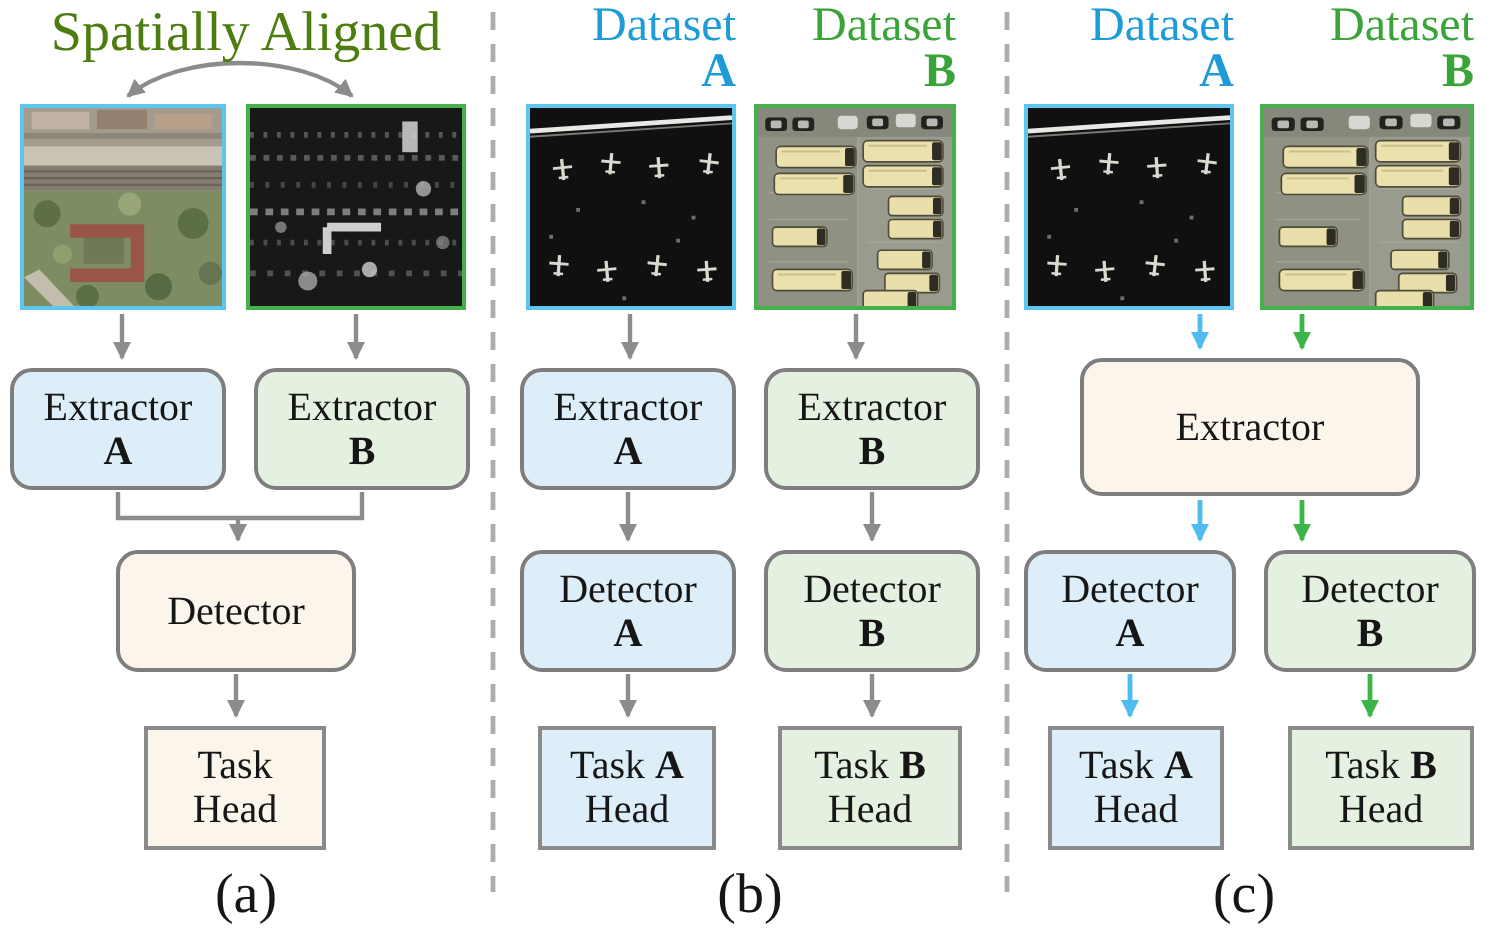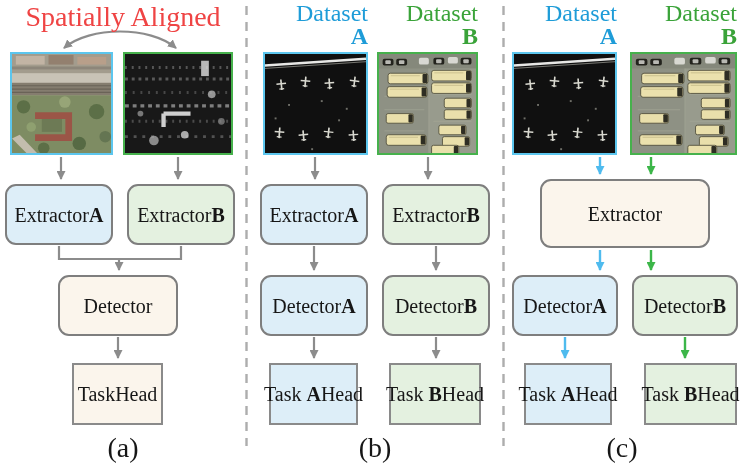--- a/index.html
+++ b/index.html
@@ -9,34 +9,34 @@
 
   .arrow{fill:none;stroke:var(--arrow-gray,#8c8c8c);stroke-width:2.2px;}
   .arrow.cyan{stroke:var(--arrow-cyan,#4fbbee);stroke-width:2.4px;}
   .arrow.green{stroke:var(--arrow-green,#3cb649);stroke-width:2.4px;}
   .divider{fill:none;stroke:var(--divider-gray,#adadad);stroke-width:2.4px;stroke-dasharray:9 7;}
   #mGray path{fill:var(--arrow-gray,#8c8c8c);}
   #mCyan path{fill:var(--arrow-cyan,#4fbbee);}
   #mGreen path{fill:var(--arrow-green,#3cb649);}
 
   .title{position:absolute;top:1px;left:0;width:246px;text-align:center;
-         font-size:28px;line-height:32px;color:#ef4444;}
+         font-size:28px;line-height:32px;color:#4d7c0f;}
   .caption{position:absolute;top:431px;text-align:center;font-size:28px;line-height:34px;}
 
   .ds-label{position:absolute;top:1px;text-align:right;font-size:24px;line-height:24px;}
   .ds-label .ltr{font-weight:bold;line-height:23px;}
   .ds-a{color:var(--dataset-a,#1e9cd8);}
   .ds-b{color:var(--dataset-b,#3aa339);}
 
   .img{position:absolute;box-sizing:border-box;}
   .img svg{display:block;width:100%;height:100%;}
   .cyan-b{border:2px solid var(--img-border-cyan,#5cc6ee);}
   .green-b{border:2px solid var(--img-border-green,#46b14c);}
 
-  .box{position:absolute;box-sizing:border-box;display:flex;
+  .box{position:absolute;box-sizing:border-box;display:flex;flex-direction:column;
        align-items:center;justify-content:center;font-size:20px;line-height:22px;text-align:right;}
   .round{border:2px solid var(--box-border,#7e7e7e);border-radius:11px;}
   .square{border:2.5px solid #8a8a8a;border-radius:0;}
   .blue{background:var(--fill-blue,#ddeef8);}
   .green-f{background:var(--fill-green,#e4f1e0);}
   .cream{background:var(--fill-cream,#fbf5ec);}
   .box b{font-weight:bold;}
   .box .gap{margin-left:5px;}
 </style>
 </head>

